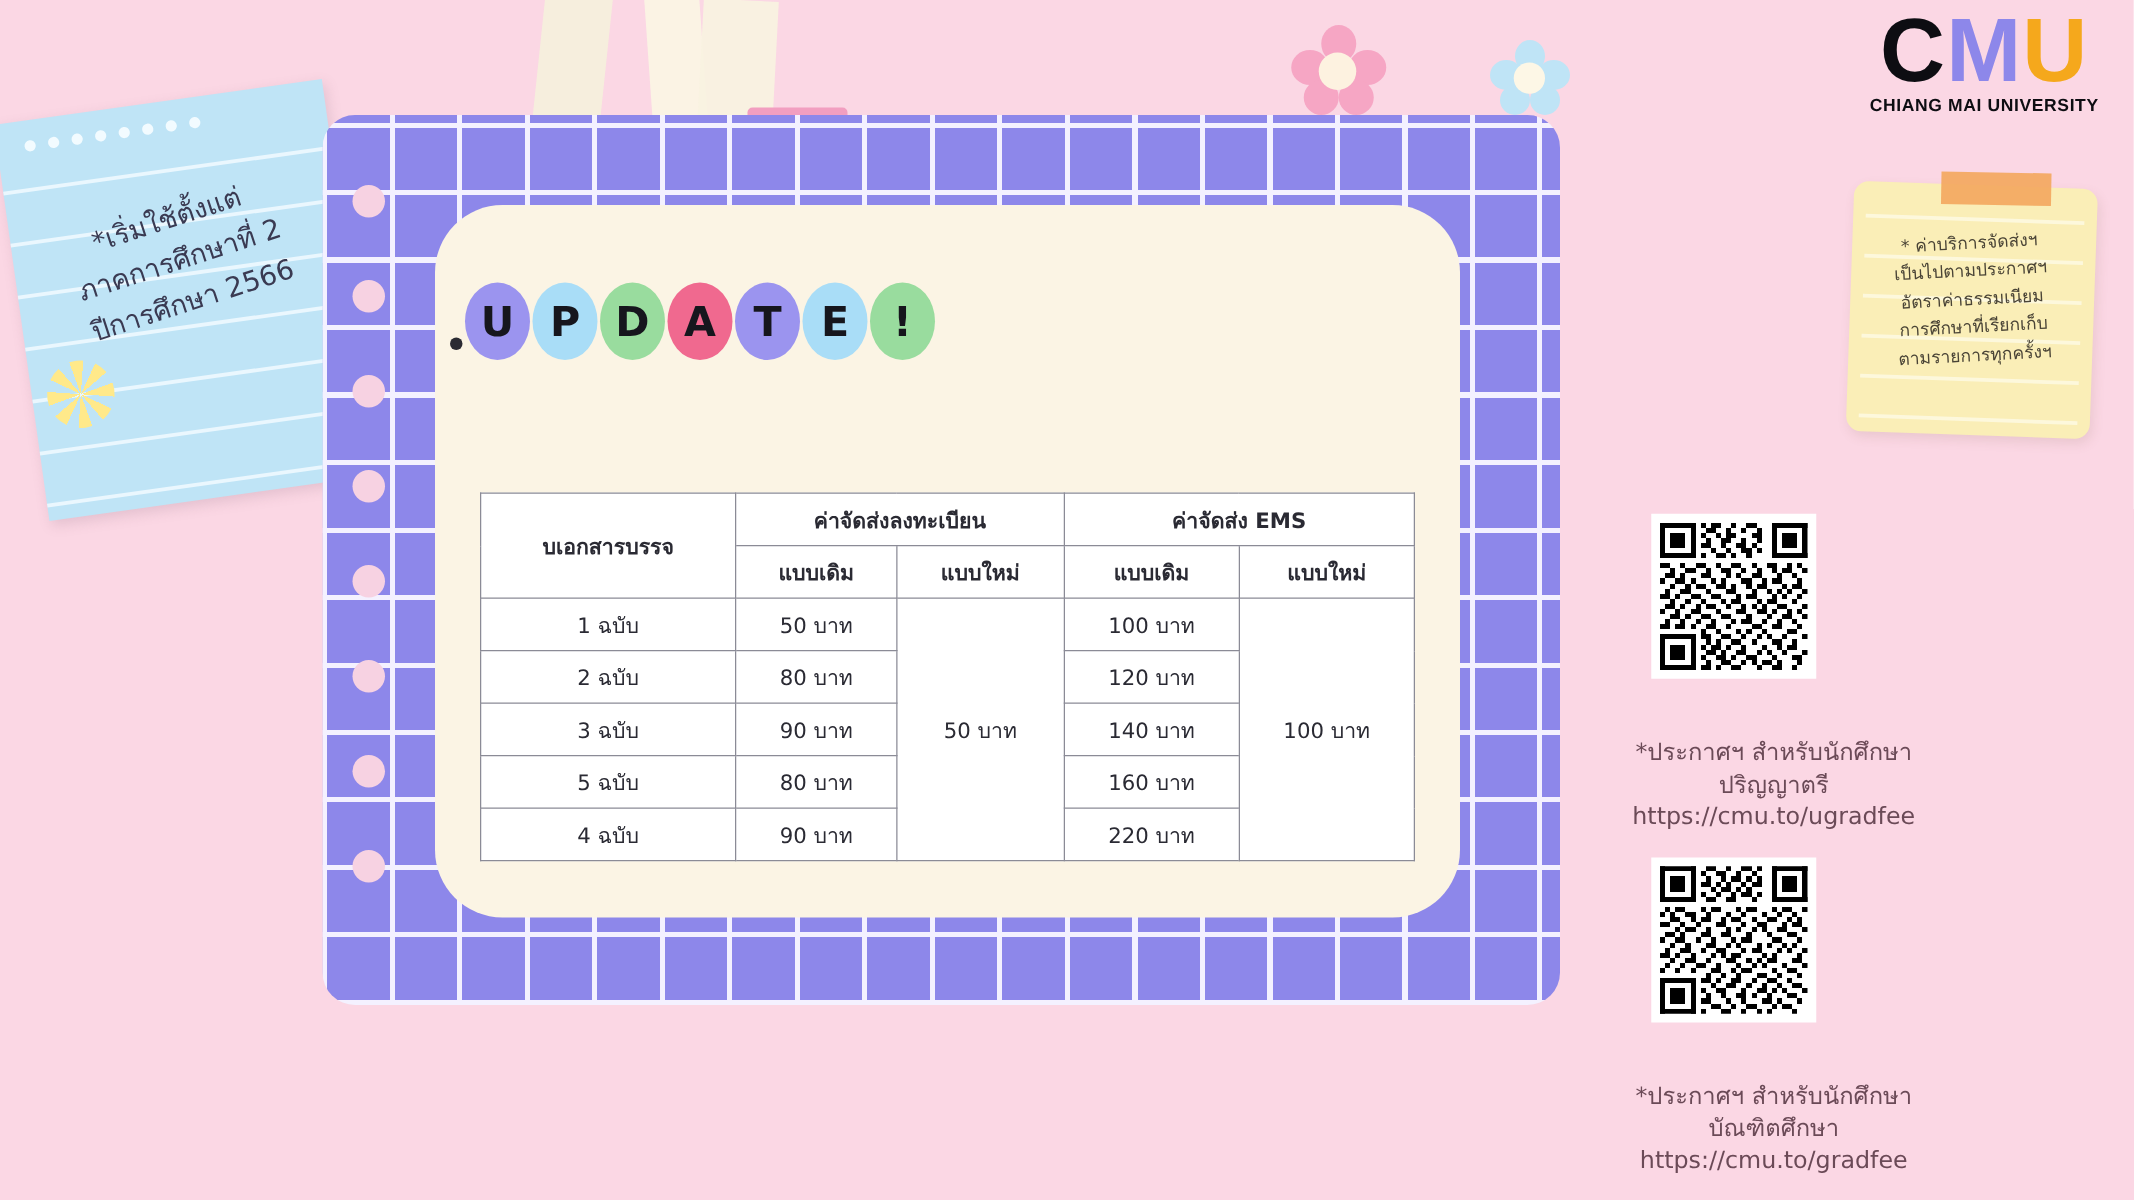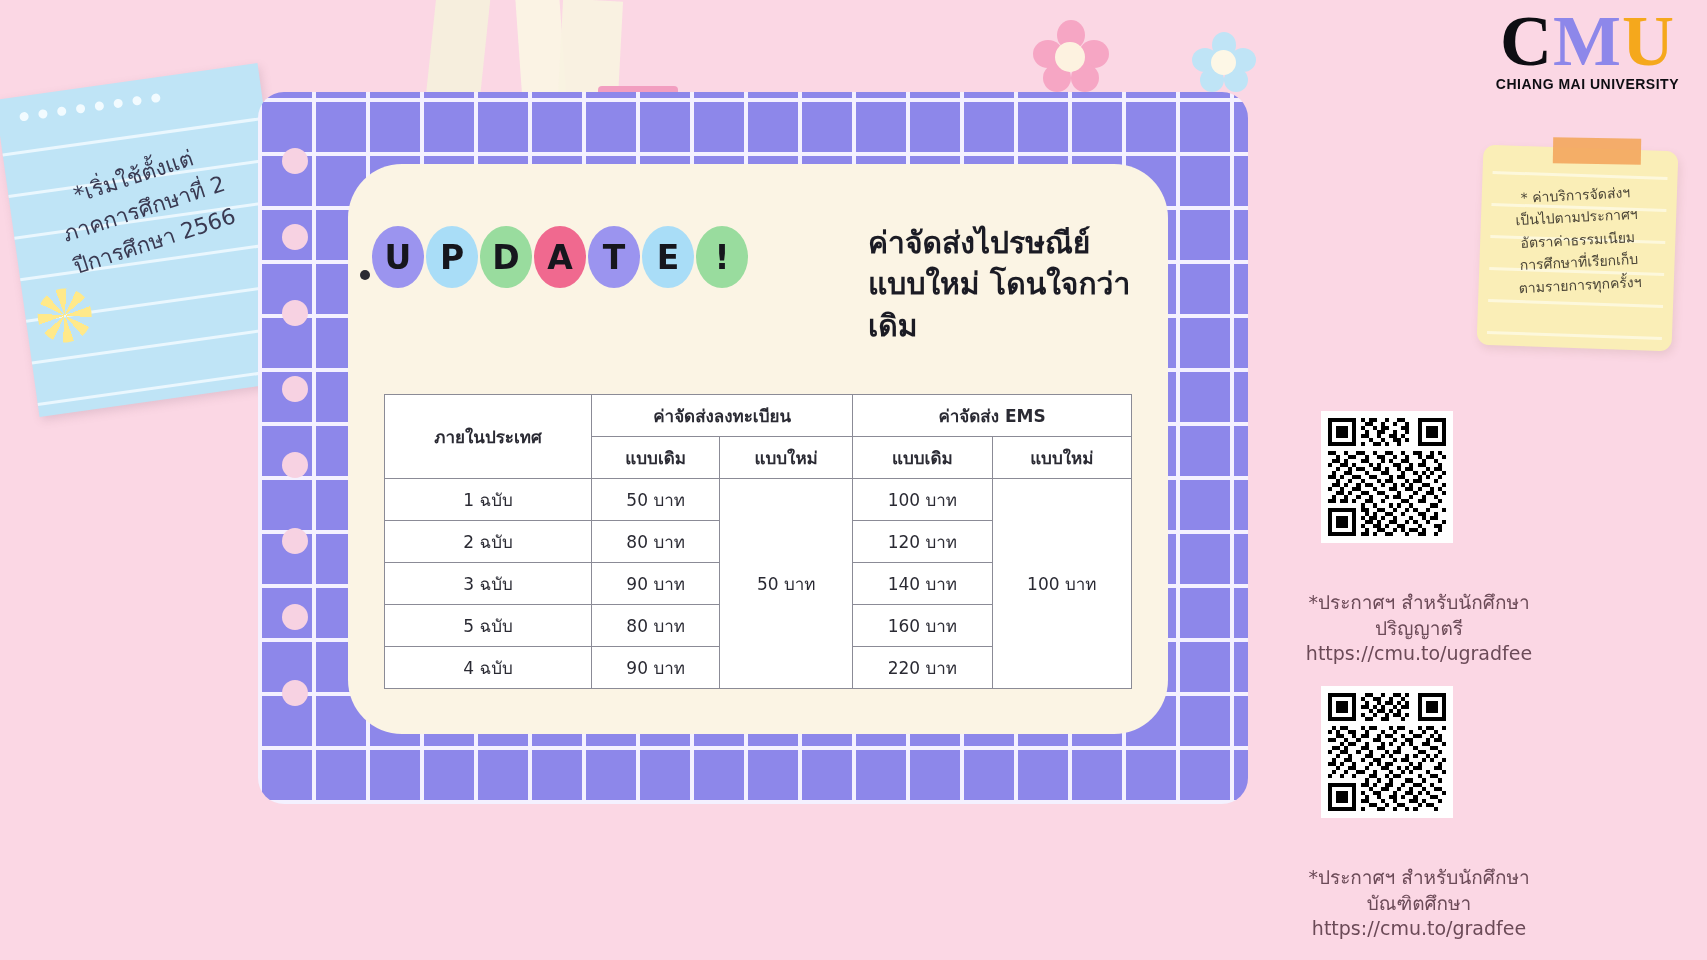--- a/index.html
+++ b/index.html
@@ -255,21 +255,21 @@
   #reg-sub { line-height: 1.25; }
   #reg-sub div:first-child { font-size: 12px; font-weight: bold; color: #7d5590; }
   #reg-sub div:last-child  { font-size: 10px; font-weight: bold; color: #7d5590; }
 
   
   #cmu-logo {
     position: absolute; right: 28px; top: 8px;
     text-align: center;
   }
   #cmu-letters {
-    font-family: Liberation Serif, serif;
+    font-family: Liberation Sans, sans-serif;
     font-weight: bold; font-size: 72px; line-height: .92;
     letter-spacing: 1px;
   }
   #cmu-letters .c { color: #0d0d12; }
   #cmu-letters .m { color: #8d87ea; }
   #cmu-letters .u { color: #f5a81c; }
   #cmu-sub {
     font-family: "Liberation Sans", sans-serif;
     font-weight: bold; font-size: 14px; color: #0d0d12;
     letter-spacing: .5px; margin-top: 2px;
@@ -418,27 +418,25 @@
       <div id="update-row">
         <span class="bubble" style="background: rgb(155, 148, 239);">U</span>
         <span class="bubble" style="background: rgb(169, 221, 247);">P</span>
         <span class="bubble" style="background: rgb(153, 220, 158);">D</span>
         <span class="bubble" style="background: rgb(240, 105, 143);">A</span>
         <span class="bubble" style="background: rgb(155, 148, 239);">T</span>
         <span class="bubble" style="background: rgb(169, 221, 247);">E</span>
         <span class="bubble" style="background: rgb(153, 220, 158);">!</span>
       </div>
 
-      <div id="headline">ค่าจัดส่งไปรษณีย์
-แบบใหม่ โดนใจกว่าเดิม</div>
 
       <table id="fee-table">
         <thead>
           <tr>
-            <th rowspan="2">ภายในประเทศ</th>
+            <th rowspan="2">บเอกสารบรรจ</th>
             <th colspan="2" class="group-head">ค่าจัดส่งลงทะเบียน</th>
             <th colspan="2" class="group-head">ค่าจัดส่ง EMS</th>
           </tr>
           <tr>
             <th>แบบเดิม</th>
             <th>แบบใหม่</th>
             <th>แบบเดิม</th>
             <th>แบบใหม่</th>
           </tr>
         </thead>

